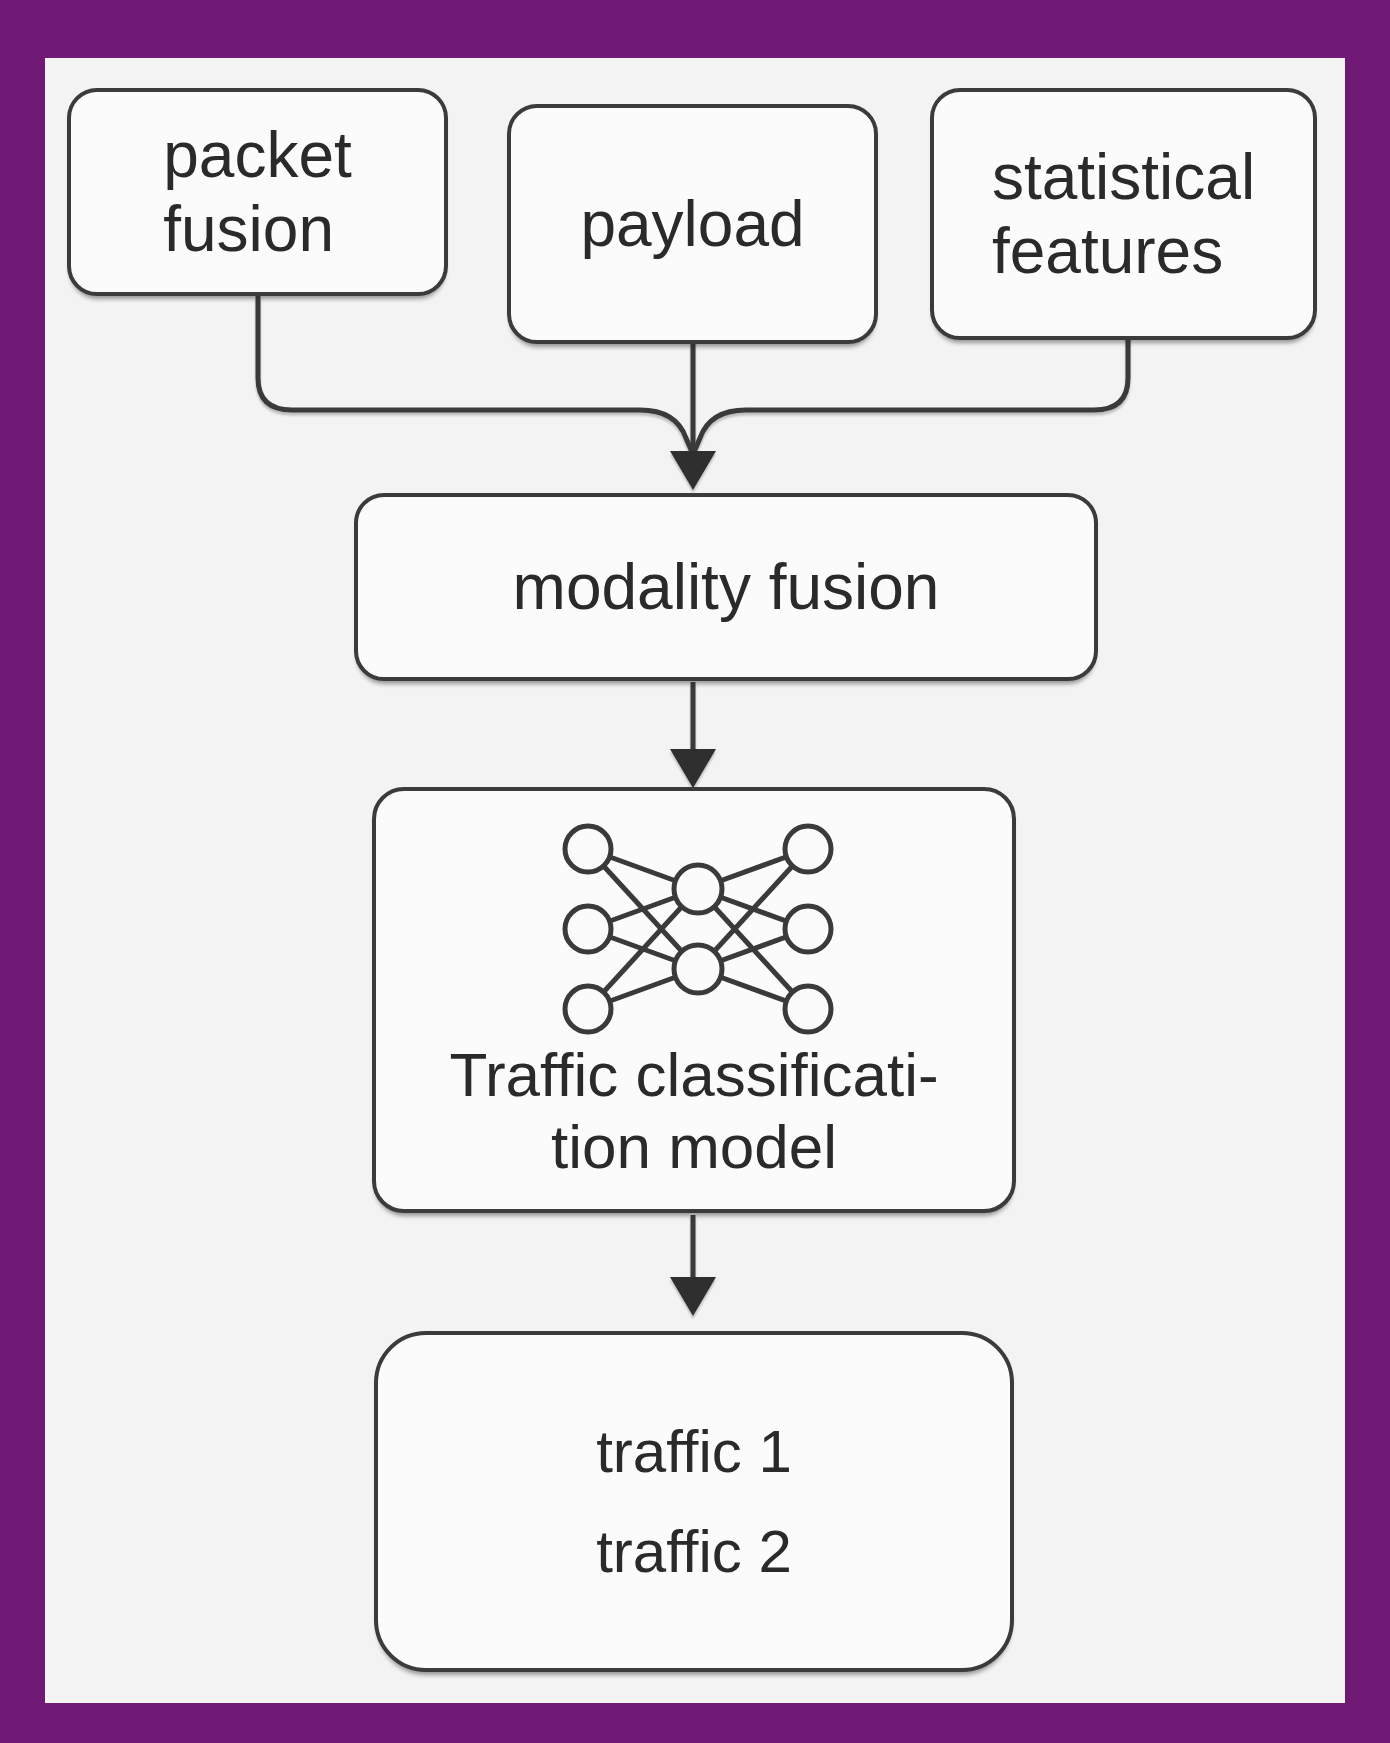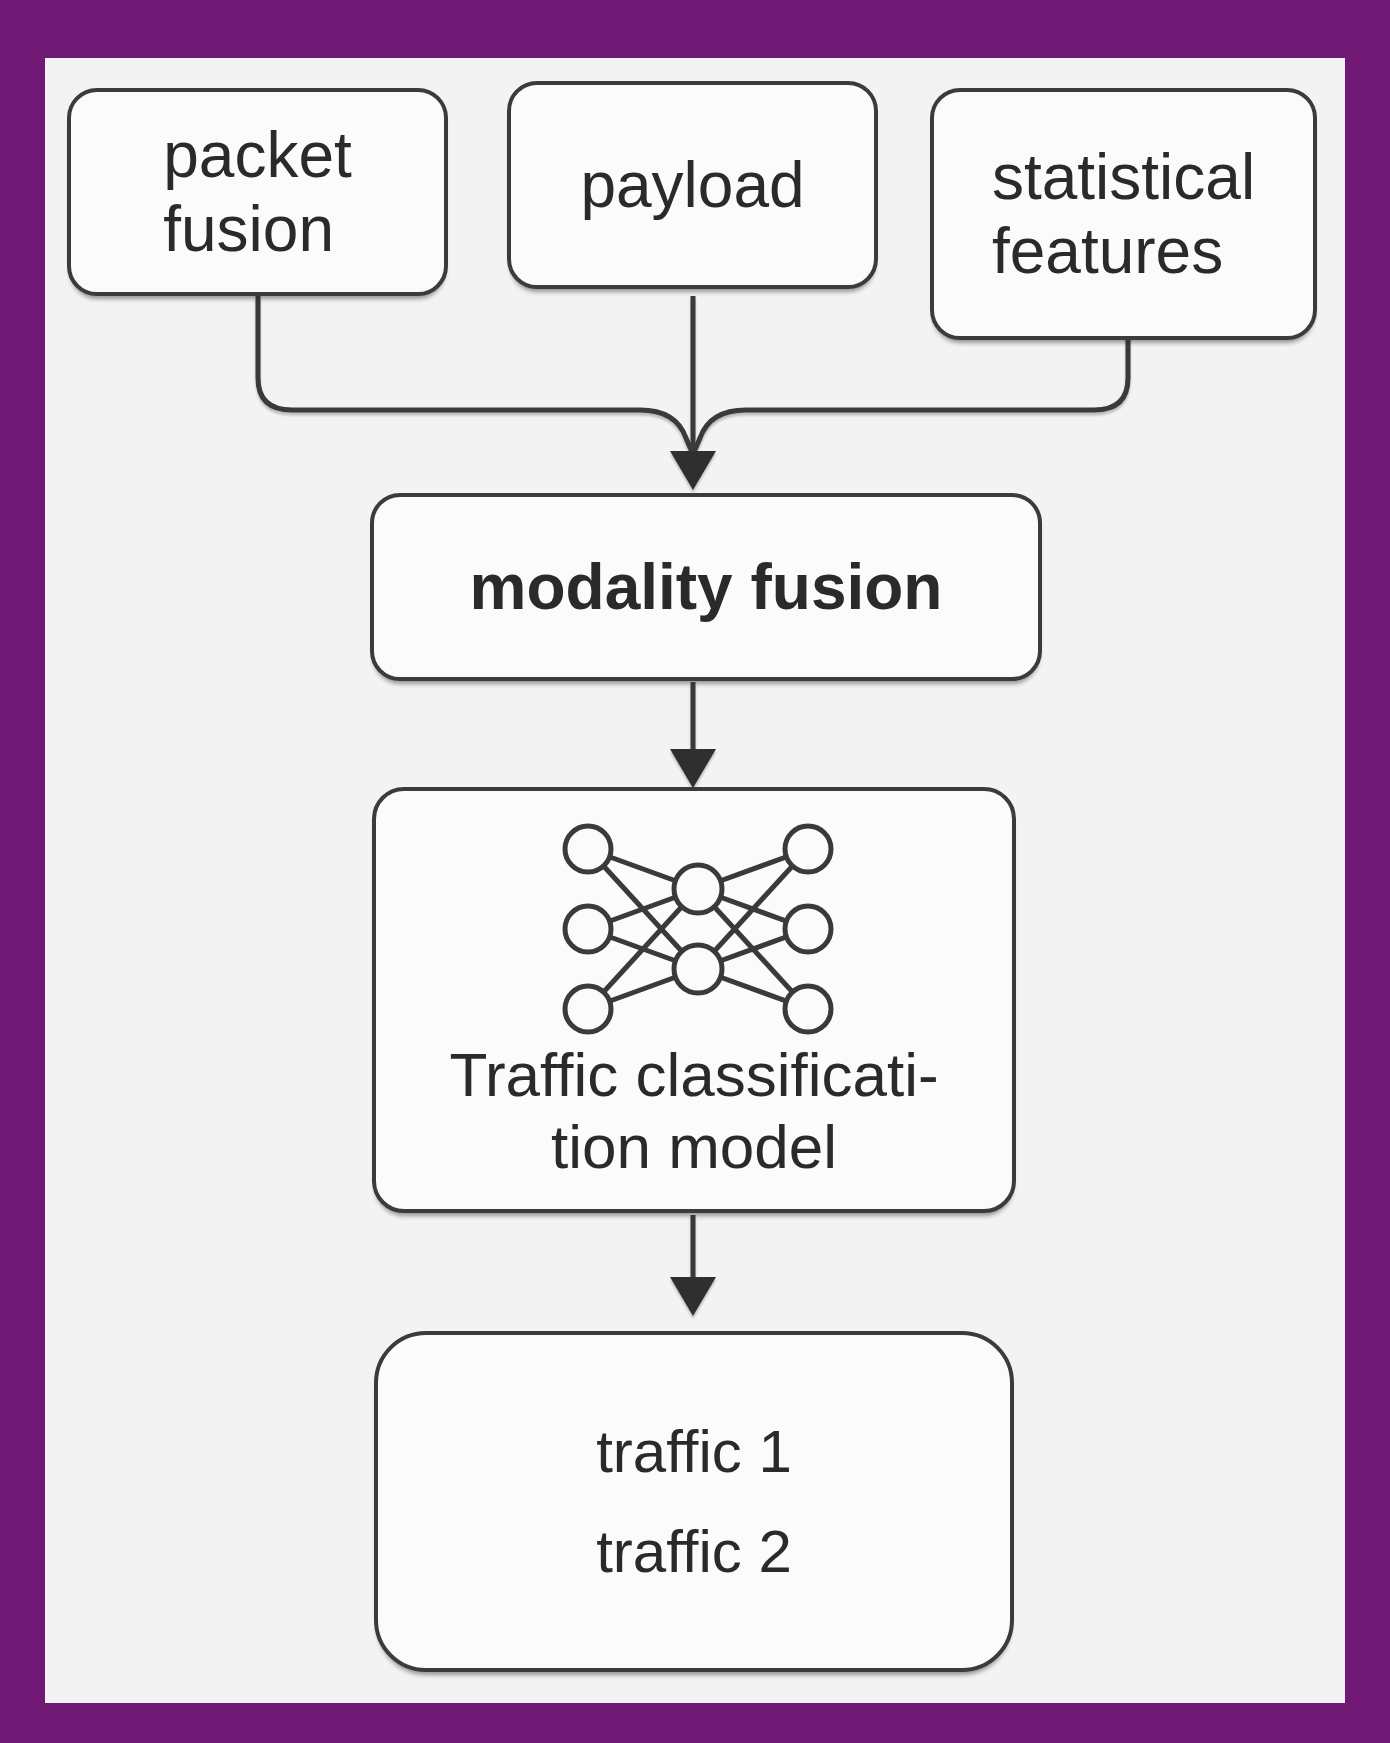--- a/index.html
+++ b/index.html
@@ -53,34 +53,34 @@
     </g>
   </svg>
 
   <div class="node input-node" style="left:67px;top:88px;width:381px;height:208px;">
     <div class="label left">
       <div>packet</div>
       <div>fusion</div>
     </div>
   </div>
 
-  <div class="node input-node" style="left:507px;top:81px;width:371px;height:208px;">
+  <div class="node input-node" style="left:507px;top:104px;width:371px;height:240px;">
     <div class="label">
       <div>payload</div>
     </div>
   </div>
 
   <div class="node input-node" style="left:930px;top:88px;width:387px;height:252px;">
     <div class="label left">
       <div>statistical</div>
       <div>features</div>
     </div>
   </div>
 
-  <div class="node fusion-node" style="left:370px;top:493px;width:672px;height:188px;font-weight:bold;">
+  <div class="node fusion-node" style="left:354px;top:493px;width:744px;height:188px;">
     <div class="label">modality fusion</div>
   </div>
 
   <div class="node classifier-node" style="left:372px;top:787px;width:644px;height:426px;">
     <svg class="nn-svg" viewBox="0 0 644 426" xmlns="http://www.w3.org/2000/svg">
       <g>
         <path class="nn-line" d="M212,58 L322,98"></path>
         <path class="nn-line" d="M212,58 L322,178"></path>
         <path class="nn-line" d="M212,138 L322,98"></path>
         <path class="nn-line" d="M212,138 L322,178"></path>

